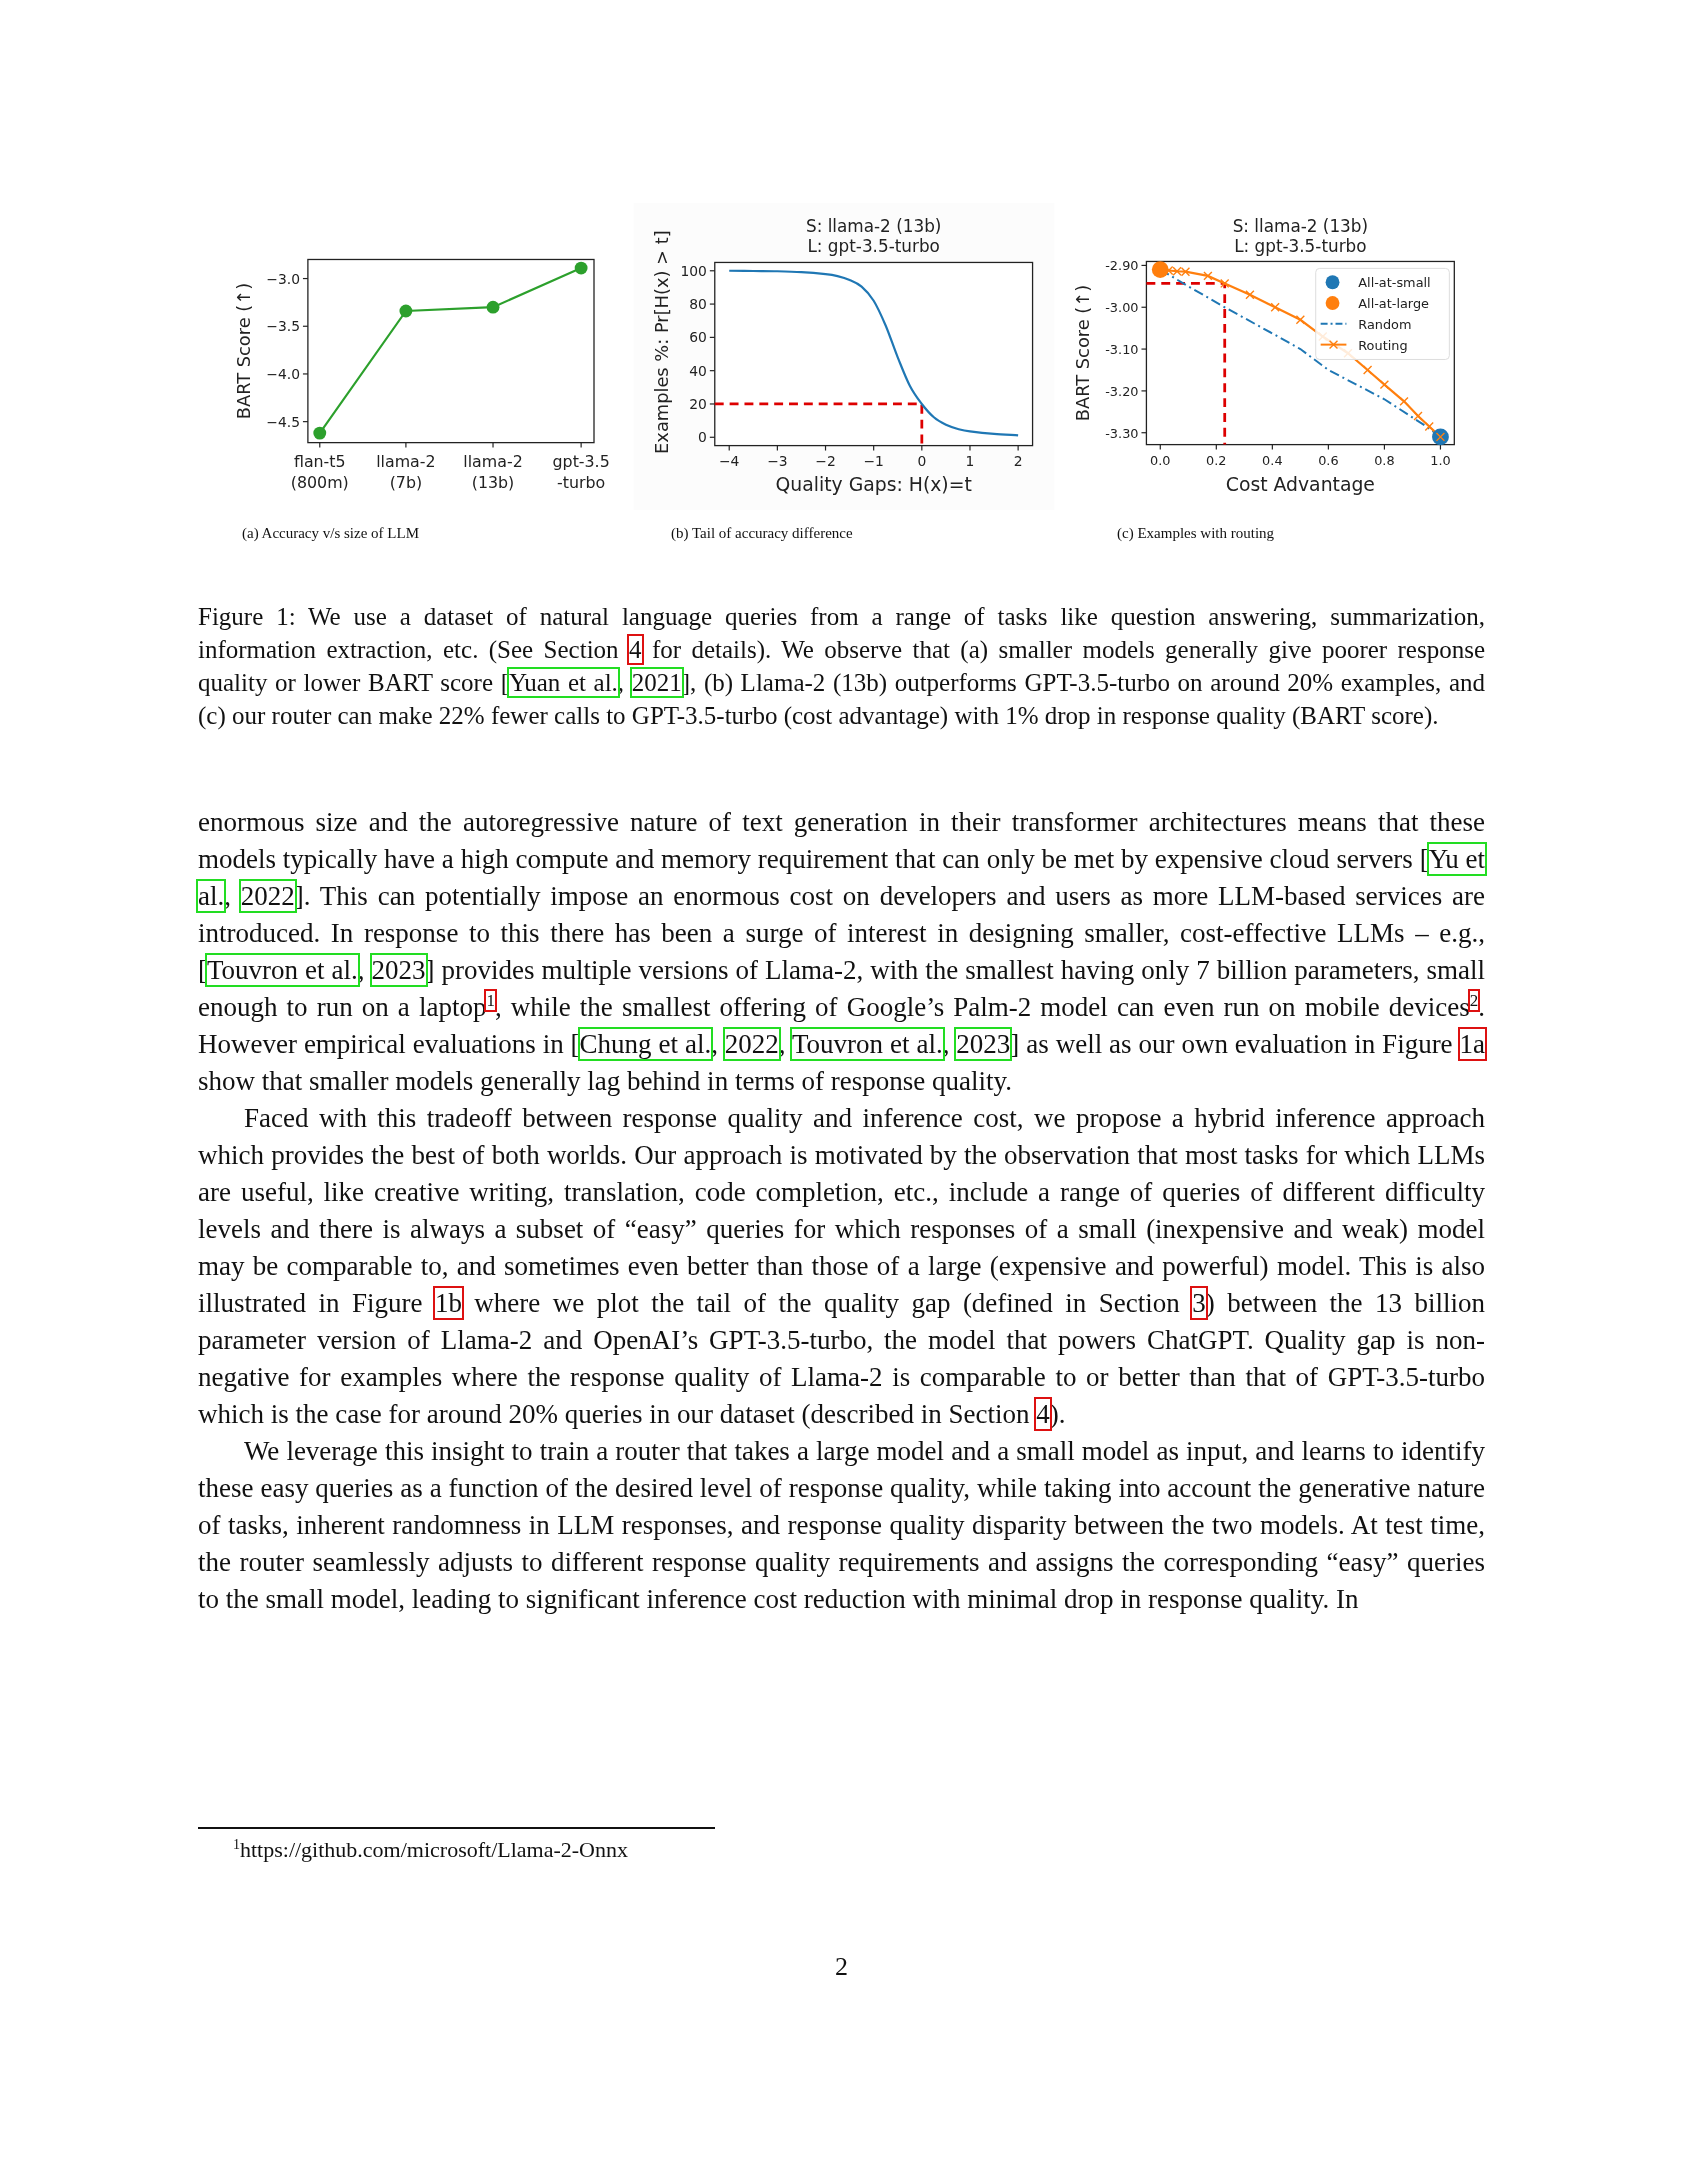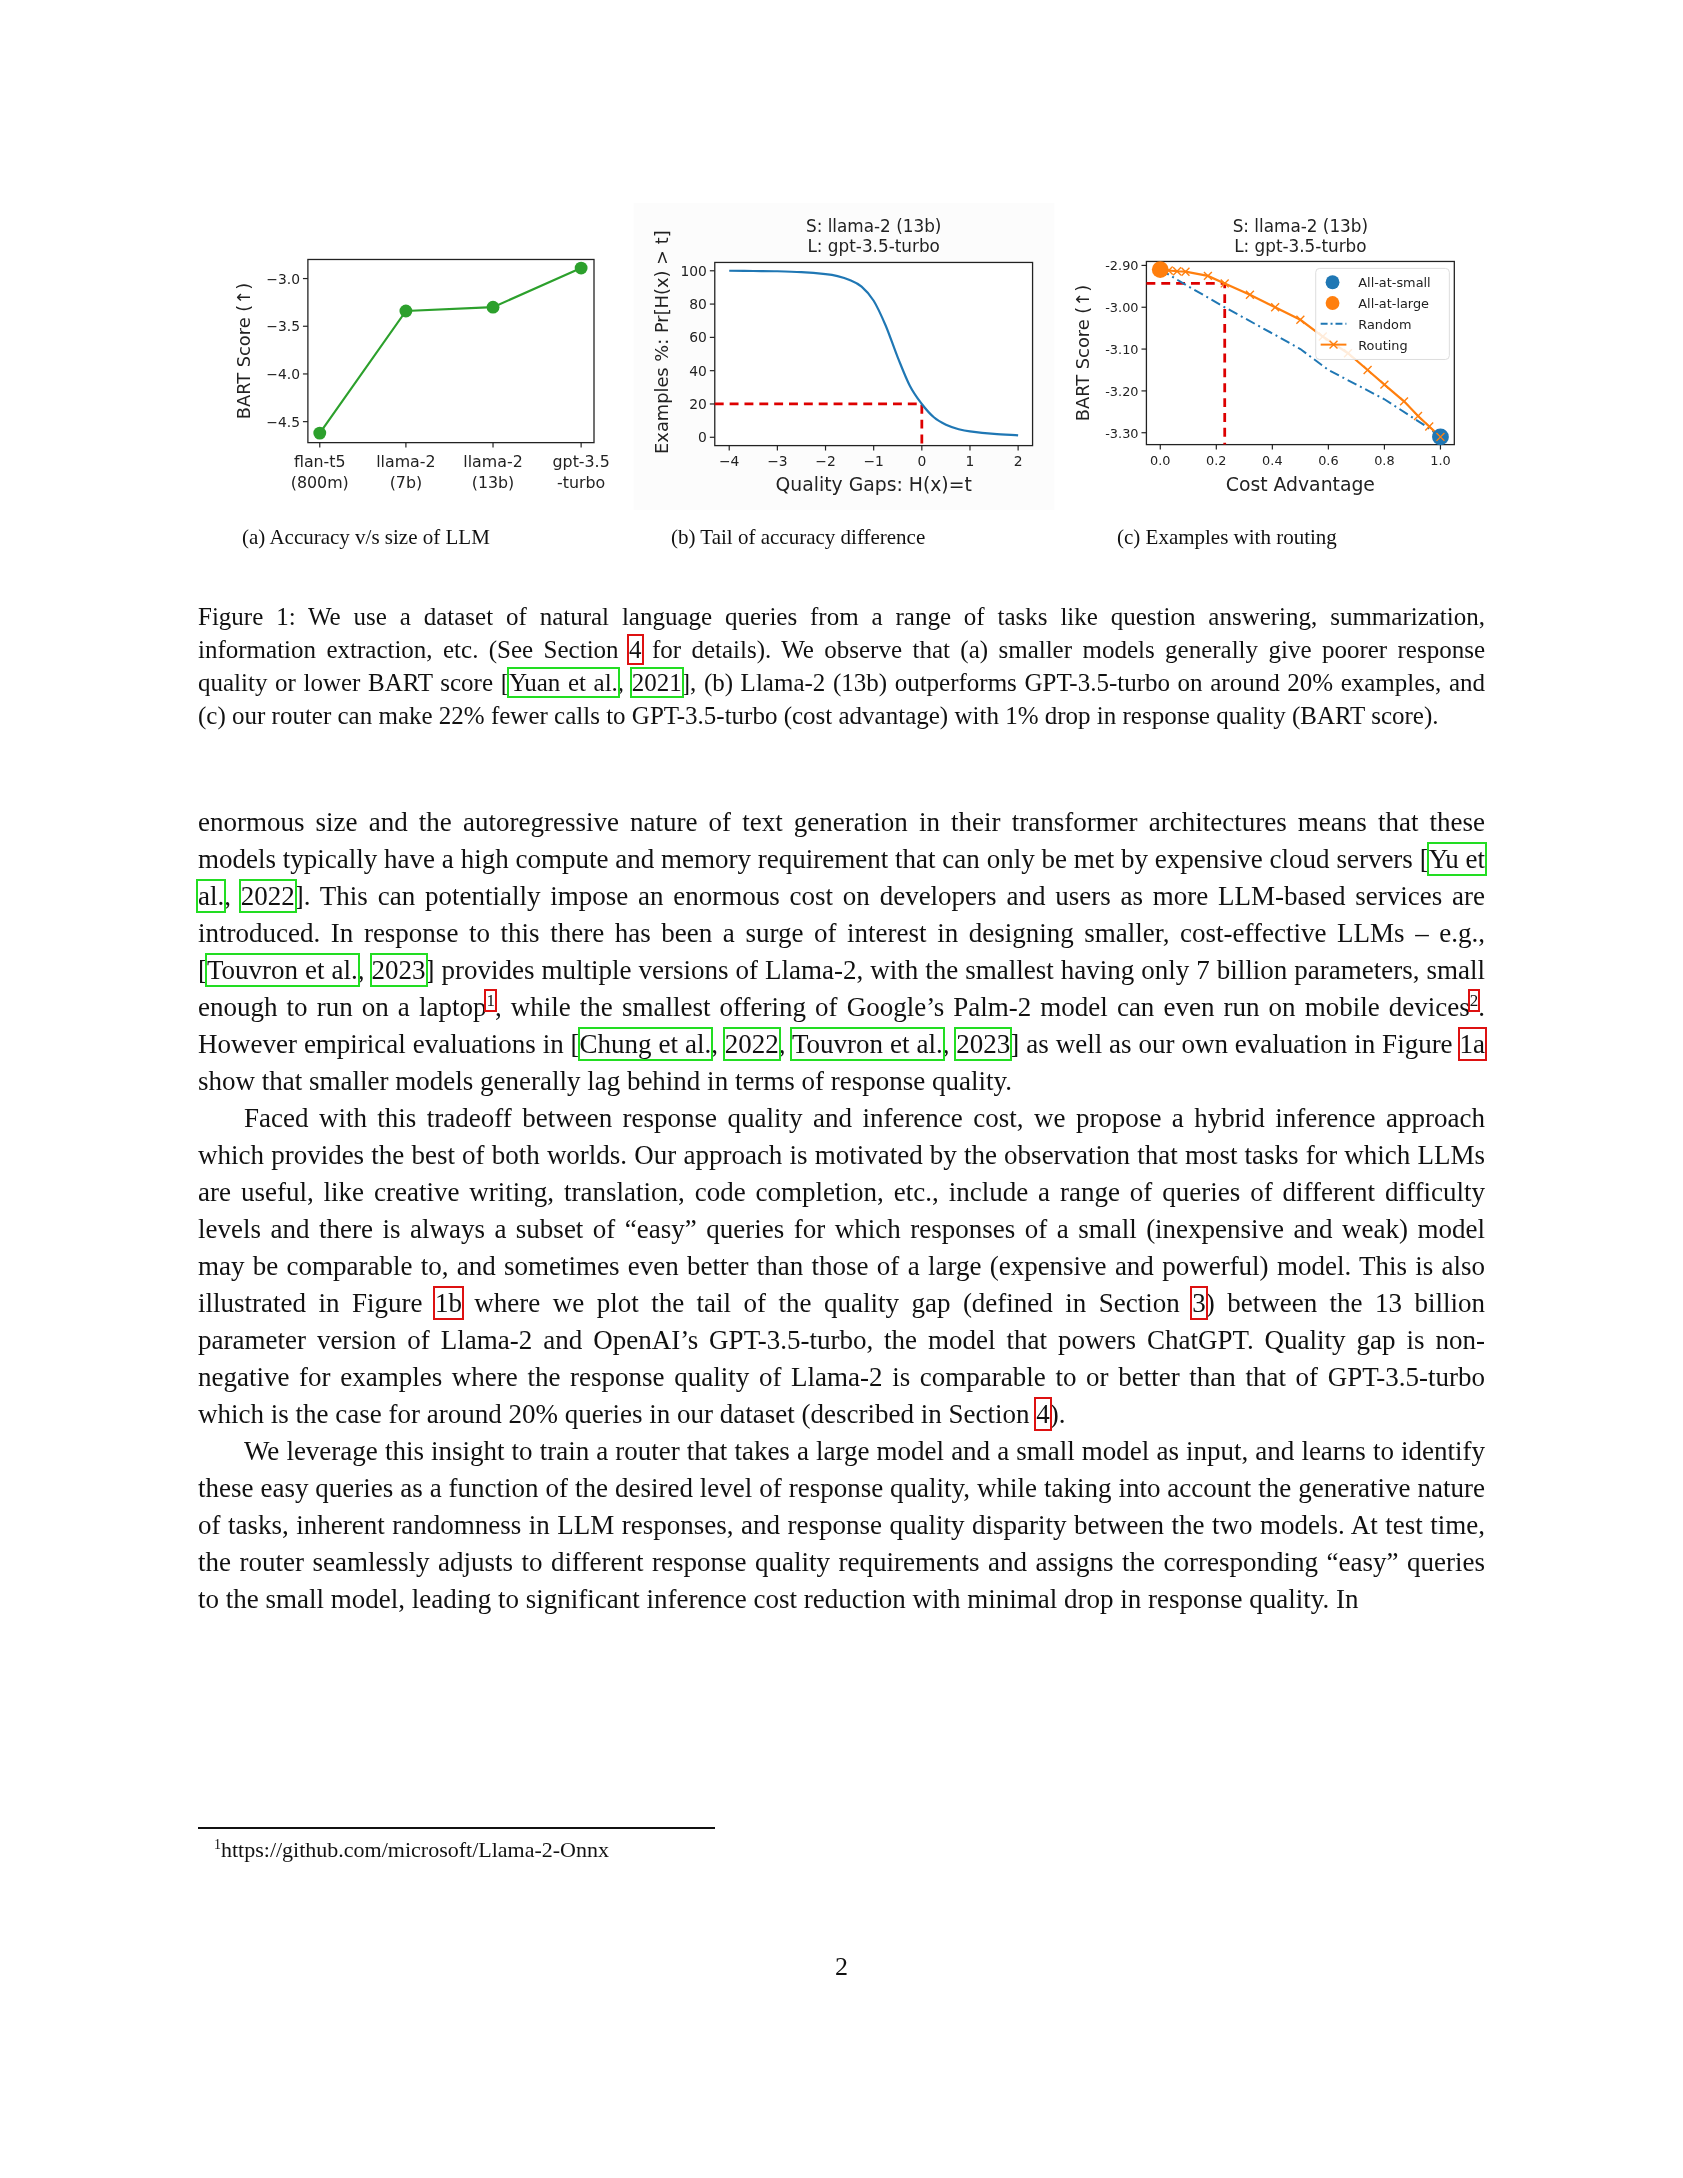--- a/index.html
+++ b/index.html
@@ -1,31 +1,31 @@
 <!DOCTYPE html>
 <html><head>
 <meta charset="utf-8">
 <style>
   html, body { margin:0; padding:0; background:#ffffff; }
   body { width:1683px; height:2178px; position:relative; overflow:hidden;
          font-family:"DejaVu Serif", "Liberation Serif", serif; color:#111; }
   .fig-svg { position:absolute; top:0; left:0; }
-  .subcap { position:absolute; top:525px; font-size:21px; white-space:nowrap;
+  .subcap { position:absolute; top:525px; font-size:15px; white-space:nowrap;
             font-family:"Liberation Serif", serif; }
   .caption { position:absolute; left:198px; top:579px; width:1287px; font-size:25px;
              line-height:33px; text-align:justify; font-family:"Liberation Serif", serif;margin-top:21px; }
   .body-text { position:absolute; left:198px; top:804px; width:1287px; font-size:27px;
                line-height:37px; text-align:justify; font-family:Liberation Serif, serif; }
   .body-text p { margin:0; }
   .body-text p.indent { text-indent:46px; }
   .cite { outline:2px solid #22dd22; outline-offset:0px; }
   .ref { outline:2px solid #dd1111; outline-offset:0px; }
   sup { font-size:17px; line-height:0; }
   .fn-rule { position:absolute; left:198px; top:1827px; width:517px; height:2px; background:#111; }
-  .footnotes { position:absolute; left:214px; top:1835px; font-size:22px; line-height:30px;
+  .footnotes { position:absolute; left:233px; top:1835px; font-size:22px; line-height:30px;
                font-family:"Liberation Serif", serif; }
   .footnotes div { white-space:nowrap; }
   .footnotes sup { font-size:14px; }
   .page-num { position:absolute; left:0; width:1683px; top:1952px; text-align:center;
               font-size:26px; font-family:"Liberation Serif", serif; }
   .chart-text { font-family:"DejaVu Sans", sans-serif; fill:#222; }
 </style>
 </head>
 <body>
 

